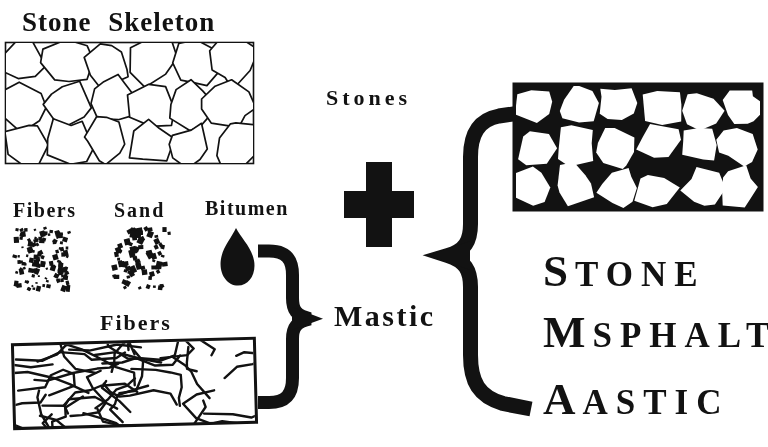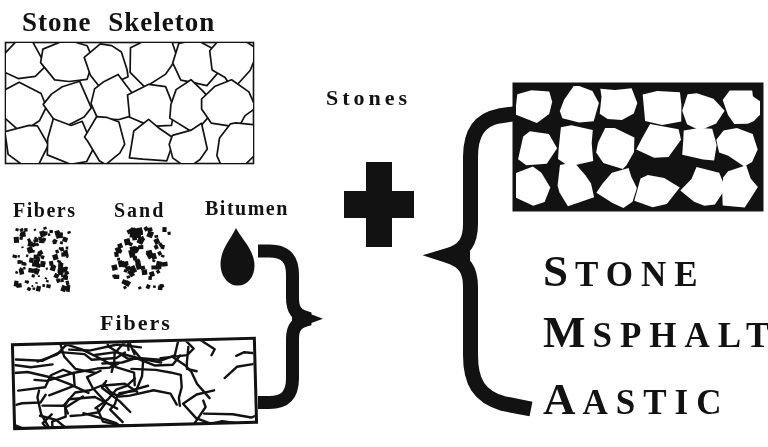--- a/index.html
+++ b/index.html
@@ -350,20 +350,21 @@
         </g>
     </g>
   </svg>
 
   <div class="lbl lbl-skeleton">Stone Skeleton</div>
   <div class="lbl lbl-filler">Fibers</div>
   <div class="lbl lbl-sand">Sand</div>
   <div class="lbl lbl-fibers">Fibers</div>
   <div class="lbl lbl-bitumen">Bitumen</div>
   <div class="lbl lbl-stones">Stones</div>
+  <div class="lbl lbl-mastic">Mastic</div>
 
   <div class="sma-line" id="sma-line-1">
     <span class="initial">S</span>
       <span class="rest">TONE</span>
   </div>
   <div class="sma-line" id="sma-line-2">
     <span class="initial">M</span>
       <span class="rest">SPHALT</span>
   </div>
   <div class="sma-line" id="sma-line-3">

